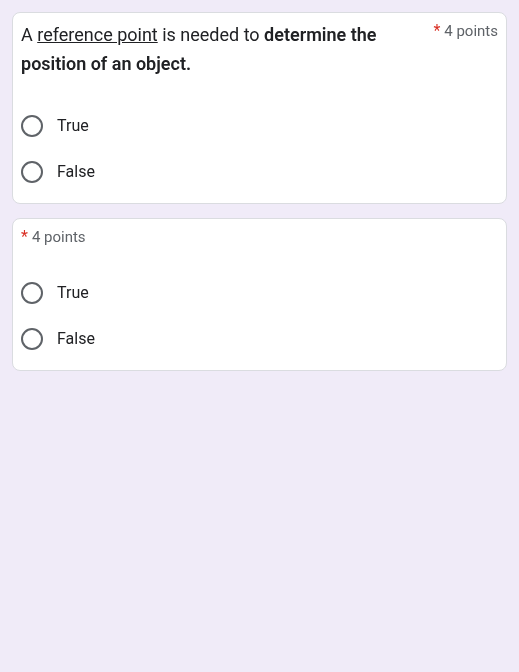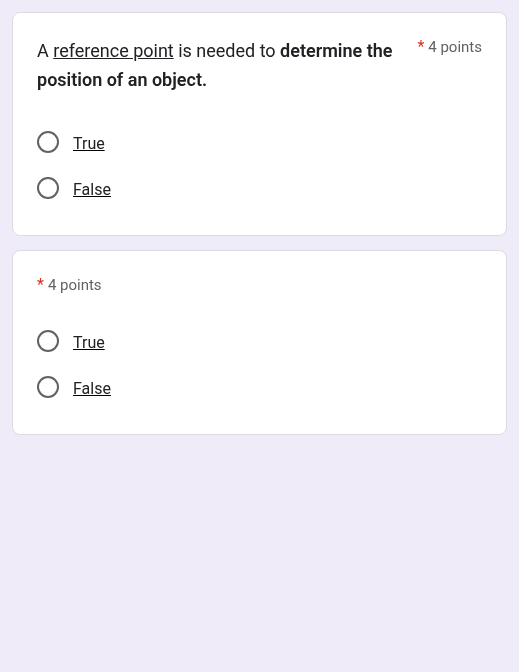--- a/index.html
+++ b/index.html
@@ -5,21 +5,21 @@
     * { box-sizing: border-box; margin: 0; padding: 0; }
     body {
       font-family: 'Google Sans', Roboto, Arial, sans-serif;
       background: #f0ebf8;
       padding: 12px;
       width: 519px;
     }
     .question-card {
       background: #fff;
       border-radius: 8px;
-      padding: 24px;
+      padding: 8px;
       margin-bottom: 14px;
       border: 1px solid #dadce0;
     }
     .question-header {
       display: flex;
       justify-content: space-between;
       align-items: flex-start;
       gap: 16px;
       margin-bottom: 24px;
     }
@@ -35,25 +35,24 @@
       font-size: 15px;
       color: #5f6368;
       white-space: nowrap;
       display: flex;
       align-items: baseline;
       gap: 4px;
     }
     .asterisk { color: #d93025; font-size: 16px; }
     .option {
       display: flex;
-      align-items: flex-end;
+      align-items: center;
       gap: 14px;
       padding: 12px 0;
       cursor: pointer;
-      text-decoration: underline;
     }
     .radio {
       width: 22px;
       height: 22px;
       border: 2.4px solid #5f6368;
       border-radius: 50%;
       flex-shrink: 0;
     }
     .option-label {
       font-size: 16px;

